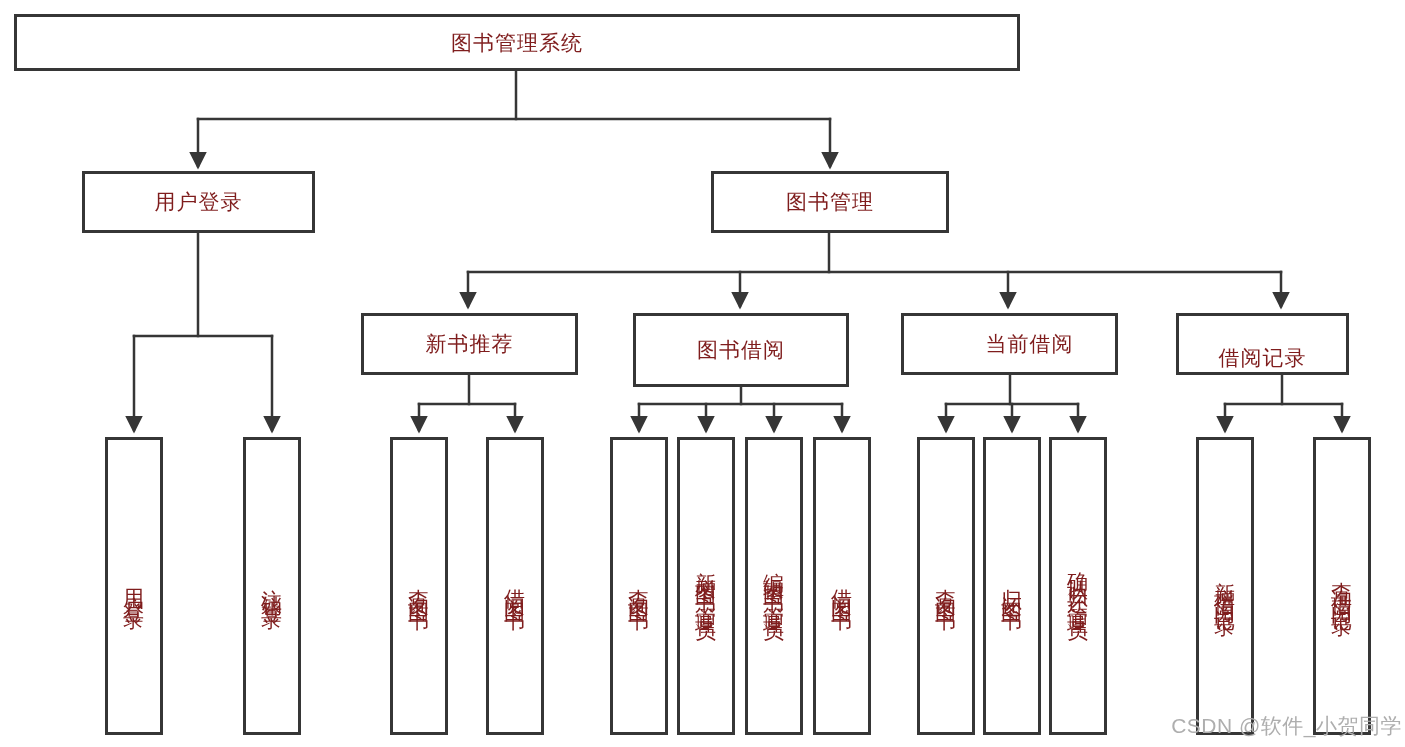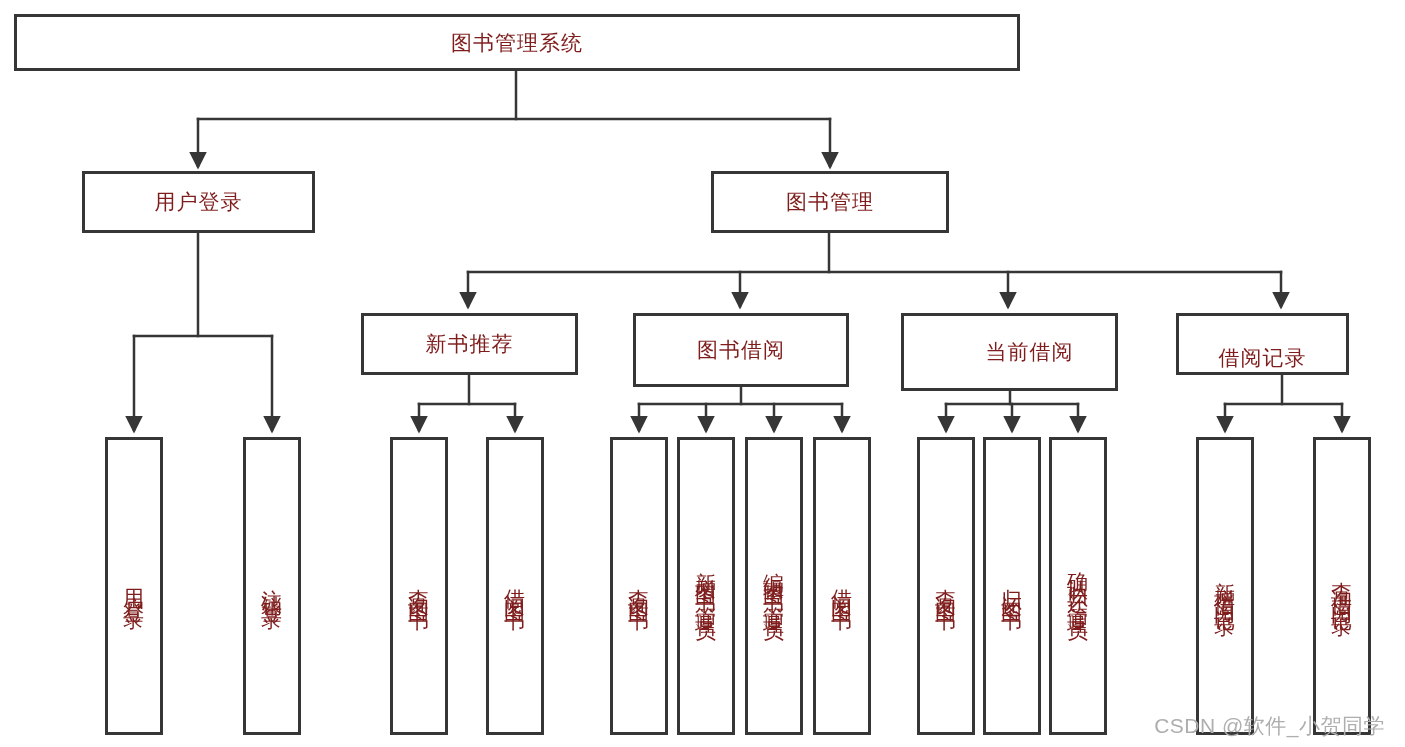--- a/index.html
+++ b/index.html
@@ -36,21 +36,21 @@
   }
   .node.vertical .lbl {
     writing-mode: vertical-rl;
     text-orientation: mixed;
     letter-spacing: 7px;
     white-space: normal;
     line-height: 1;
   }
   .watermark {
     position: absolute;
-    right: 20px;
+    right: 3px;
     bottom: 7px;
     font-size: 21px;
     color: #aeaeae;
     z-index: 3;
     letter-spacing: 0.5px;
     margin-top: 24px;
   }
 </style>
 </head>
 <body>
@@ -132,21 +132,21 @@
   <div class="node" style="left:361px; top:313px; width:217px; height:62px;">
     <span class="lbl">新书推荐</span>
   </div>
 
   <div class="node" style="left:711px; top:171px; width:238px; height:62px;">
     <span class="lbl">图书管理</span>
   </div>
   <div class="node" style="left:633px; top:313px; width:216px; height:74px;">
     <span class="lbl">图书借阅</span>
   </div>
-  <div class="node" style="left:901px; top:313px; width:217px; height:78px;padding-left:40px;">
+  <div class="node" style="left:901px; top:313px; width:217px; height:62px;padding-left:40px;">
     <span class="lbl">当前借阅</span>
   </div>
   <div class="node" style="left:1176px; top:313px; width:173px; height:62px;align-items:flex-end;">
     <span class="lbl">借阅记录</span>
   </div>
 
   <div class="node vertical" style="left:105px; top:437px; width:58px; height:298px;">
     <span class="lbl">用户登录</span>
   </div>
   <div class="node vertical" style="left:243px; top:437px; width:58px; height:298px;">

